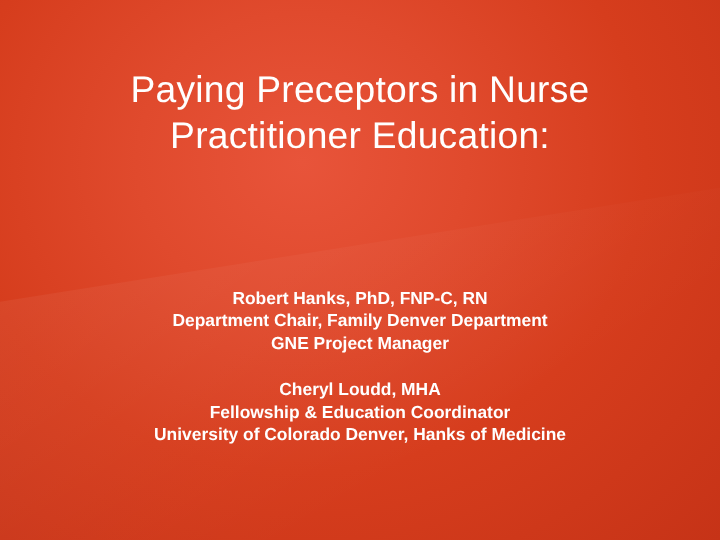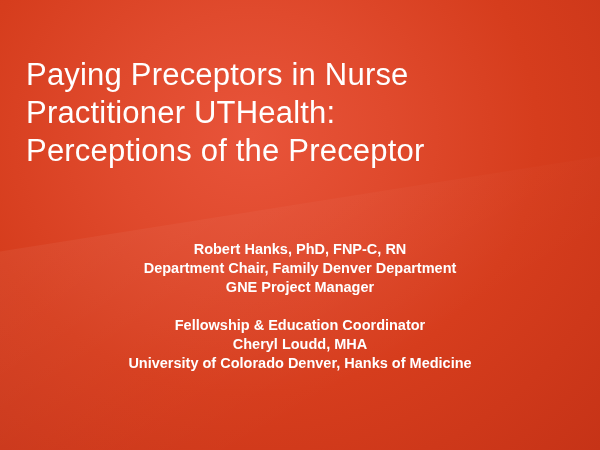--- a/index.html
+++ b/index.html
@@ -39,21 +39,21 @@
     width: 100%;
     height: 100%;
     box-sizing: border-box;
     padding: 0 26px;
   }
   .title-block {
     position: absolute;
     top: 56px;
     left: 26px;
     right: 26px;
-    text-align: left;
+    text-align: center;
   }
   .title-line {
     color: #ffffff;
     font-size: 31px;
     font-weight: 400;
     line-height: 38px;
     letter-spacing: 0.2px;
     white-space: nowrap;
   }
   .subtitle-block {
@@ -76,30 +76,29 @@
   }
 </style>
 </head>
 <body>
 
 <div class="slide">
   <div class="content">
 
     <div class="title-block">
       <div class="title-line">Paying Preceptors in Nurse</div>
-      <div class="title-line">Practitioner UTHealth:</div>
-      <div class="title-line">Perceptions of the Preceptor</div>
+      <div class="title-line">Practitioner Education:</div>
     </div>
 
     <div class="subtitle-block">
       <div class="sub-line">Robert Hanks, PhD, FNP-C, RN</div>
       <div class="sub-line">Department Chair, Family Denver Department</div>
       <div class="sub-line">GNE Project Manager</div>
 
       <div class="sub-gap"></div>
 
+      <div class="sub-line">Cheryl Loudd, MHA</div>
       <div class="sub-line">Fellowship &amp; Education Coordinator</div>
-      <div class="sub-line">Cheryl Loudd, MHA</div>
       <div class="sub-line">University of Colorado Denver, Hanks of Medicine</div>
     </div>
 
   </div>
 </div>
 
 </body></html>

